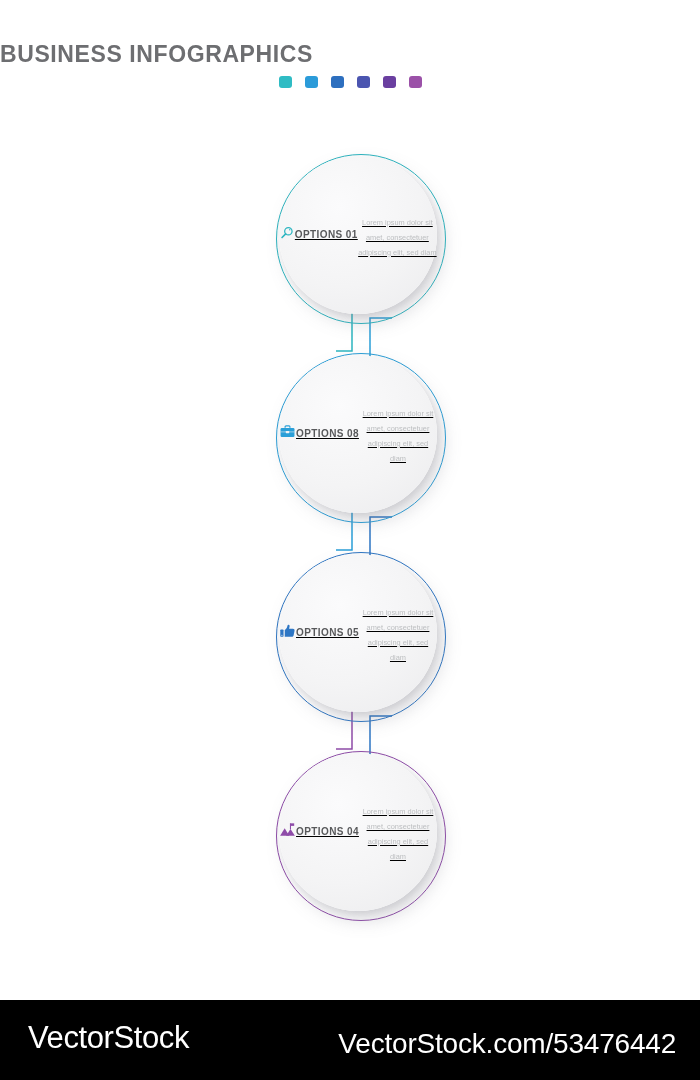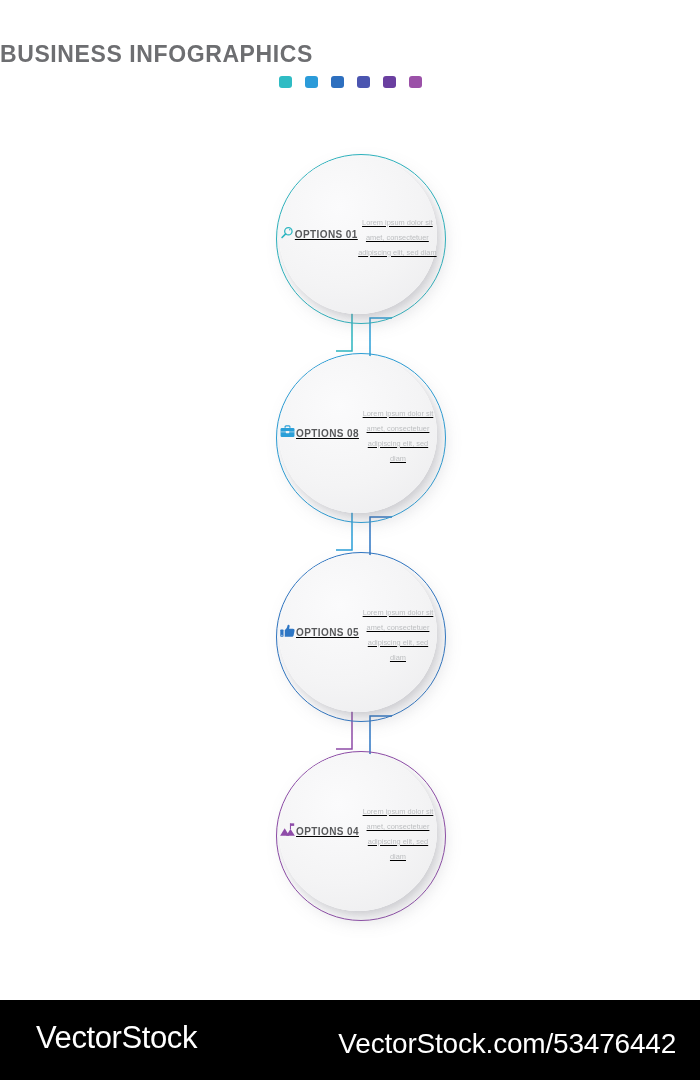--- a/index.html
+++ b/index.html
@@ -102,21 +102,20 @@
     width: 700px; height: 80px;
     background: #000000;
   }
   #wm-logo {
     position: absolute;
     left: 28px; top: 20px;
     font-size: 31px;
     color: #ffffff;
     letter-spacing: -0.4px;
     font-family: "Liberation Sans", sans-serif;
-    margin-left: 8px;
   }
   #wm-url {
     position: absolute;
     right: 24px; top: 28px;
     font-size: 28px;
     color: #ffffff;
     letter-spacing: -0.2px;
     font-family: "Liberation Sans", sans-serif;
   }
 </style>

